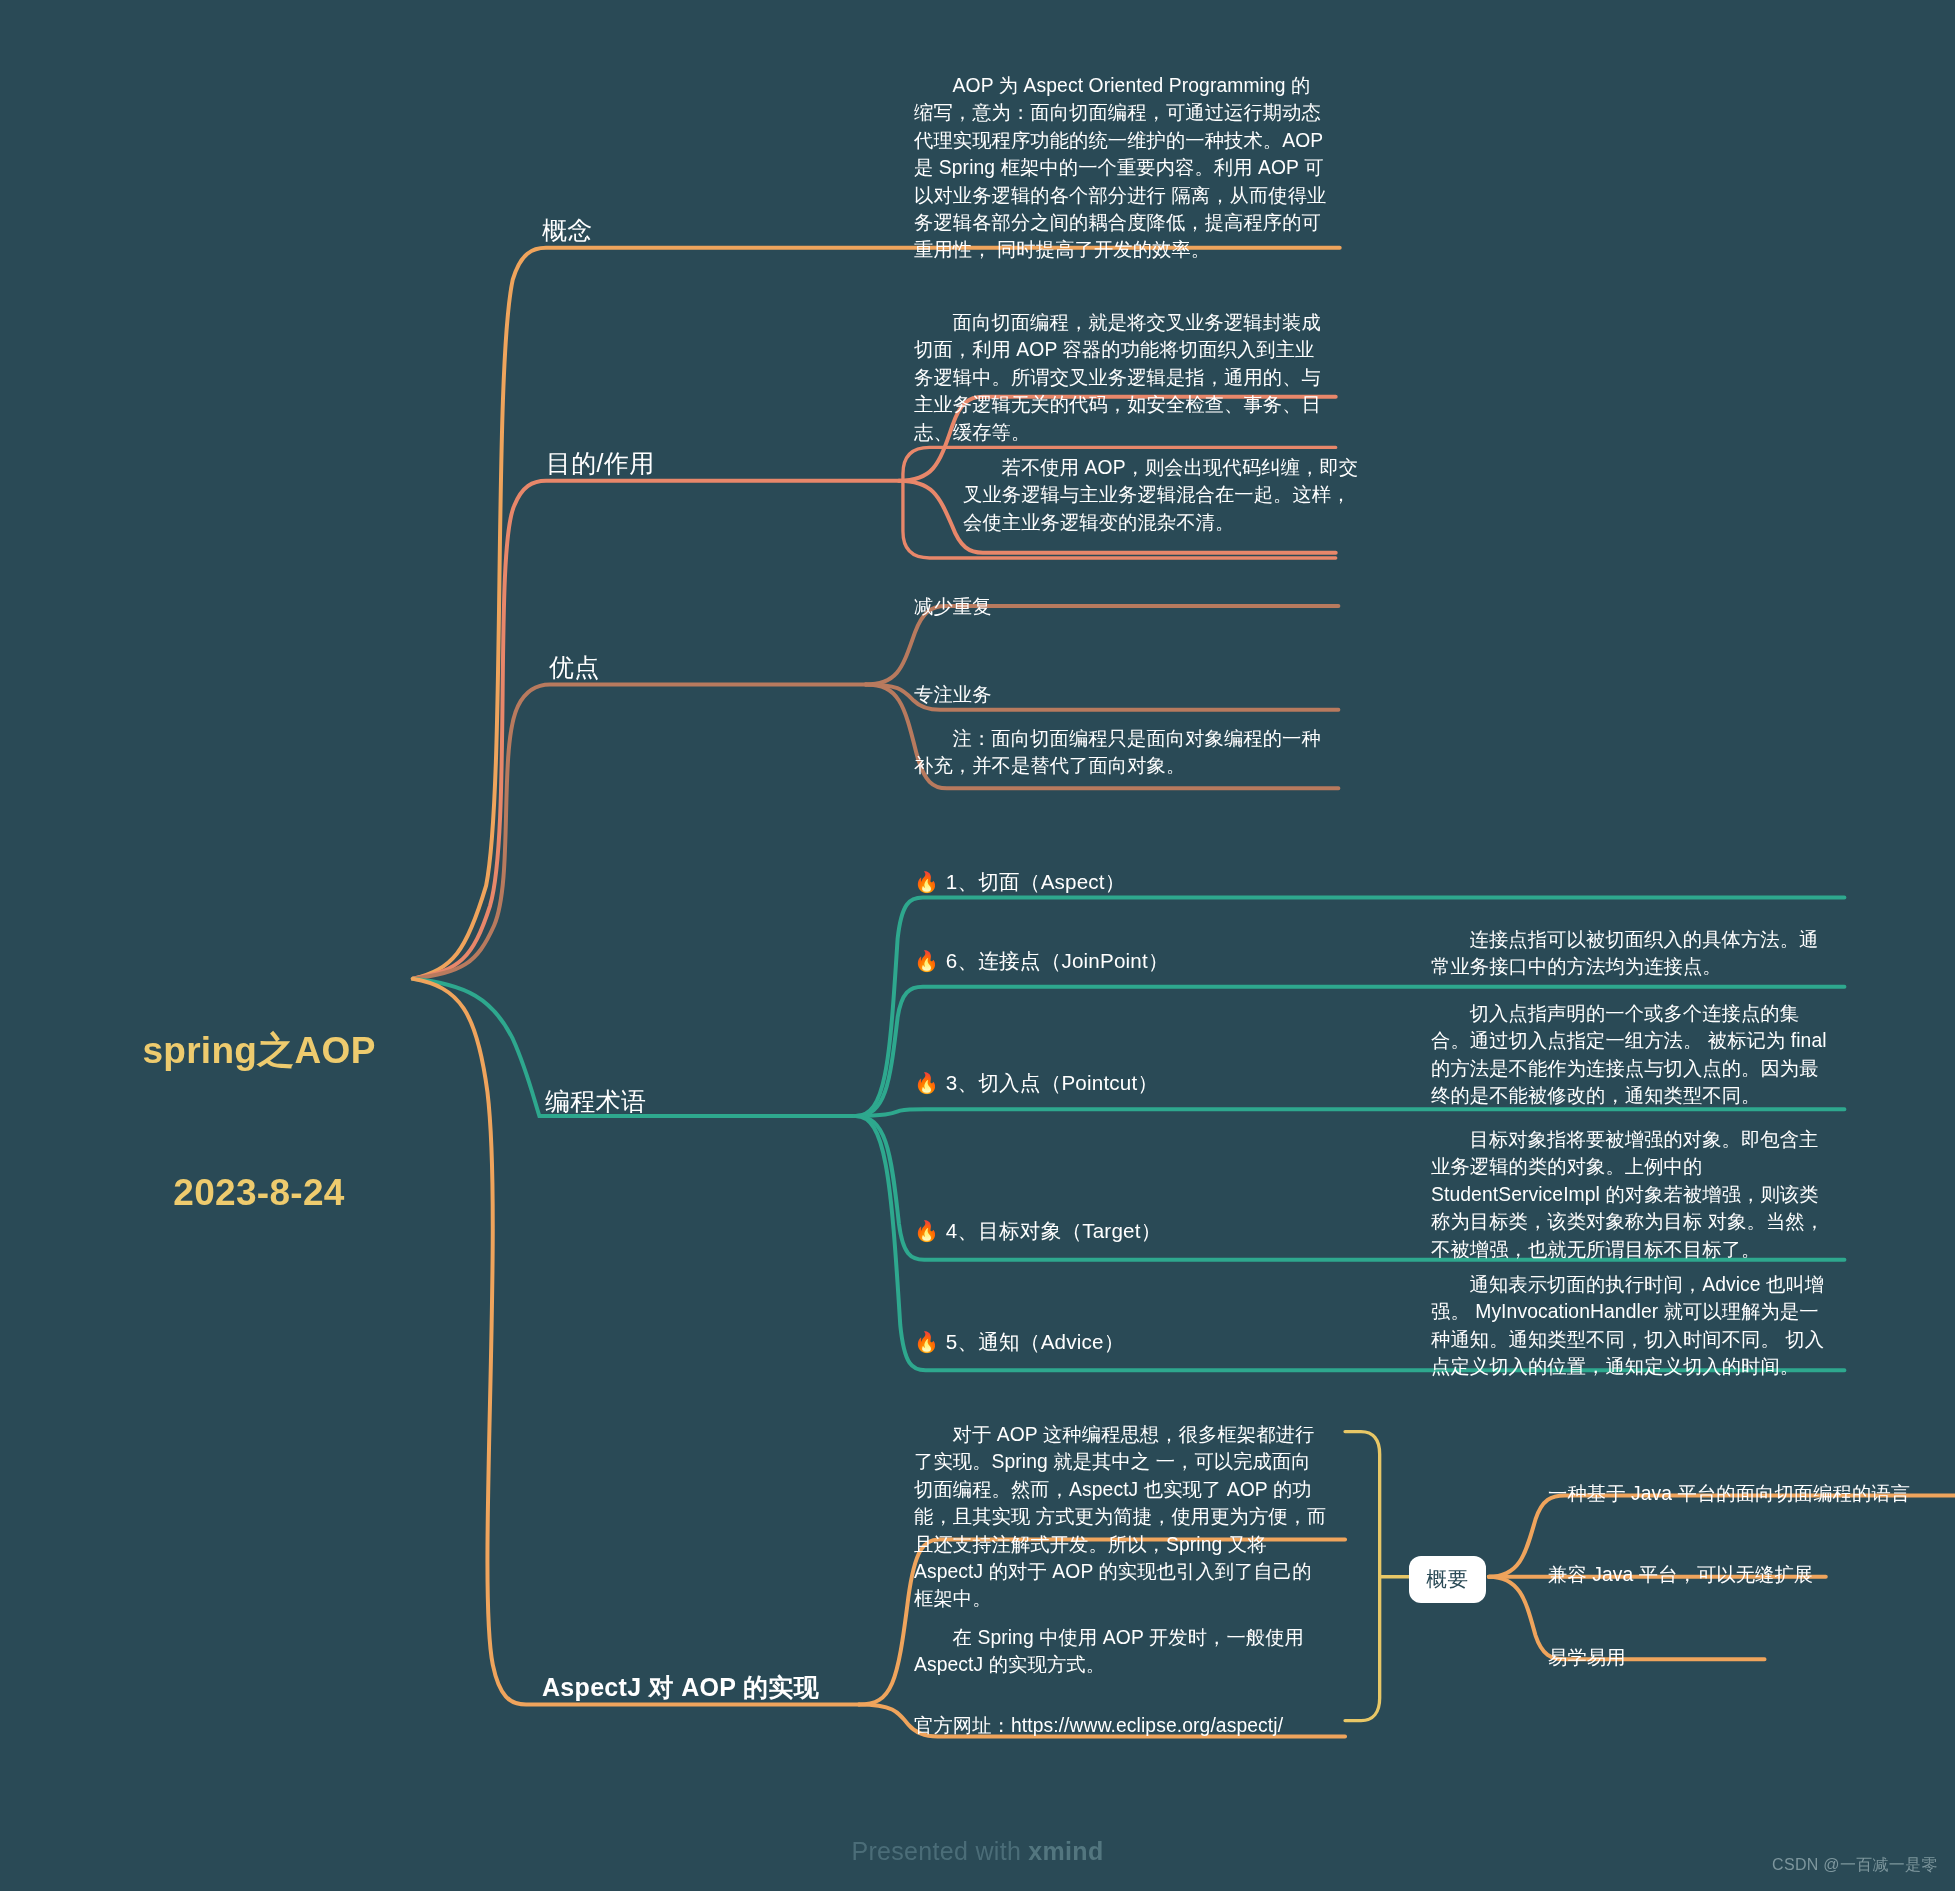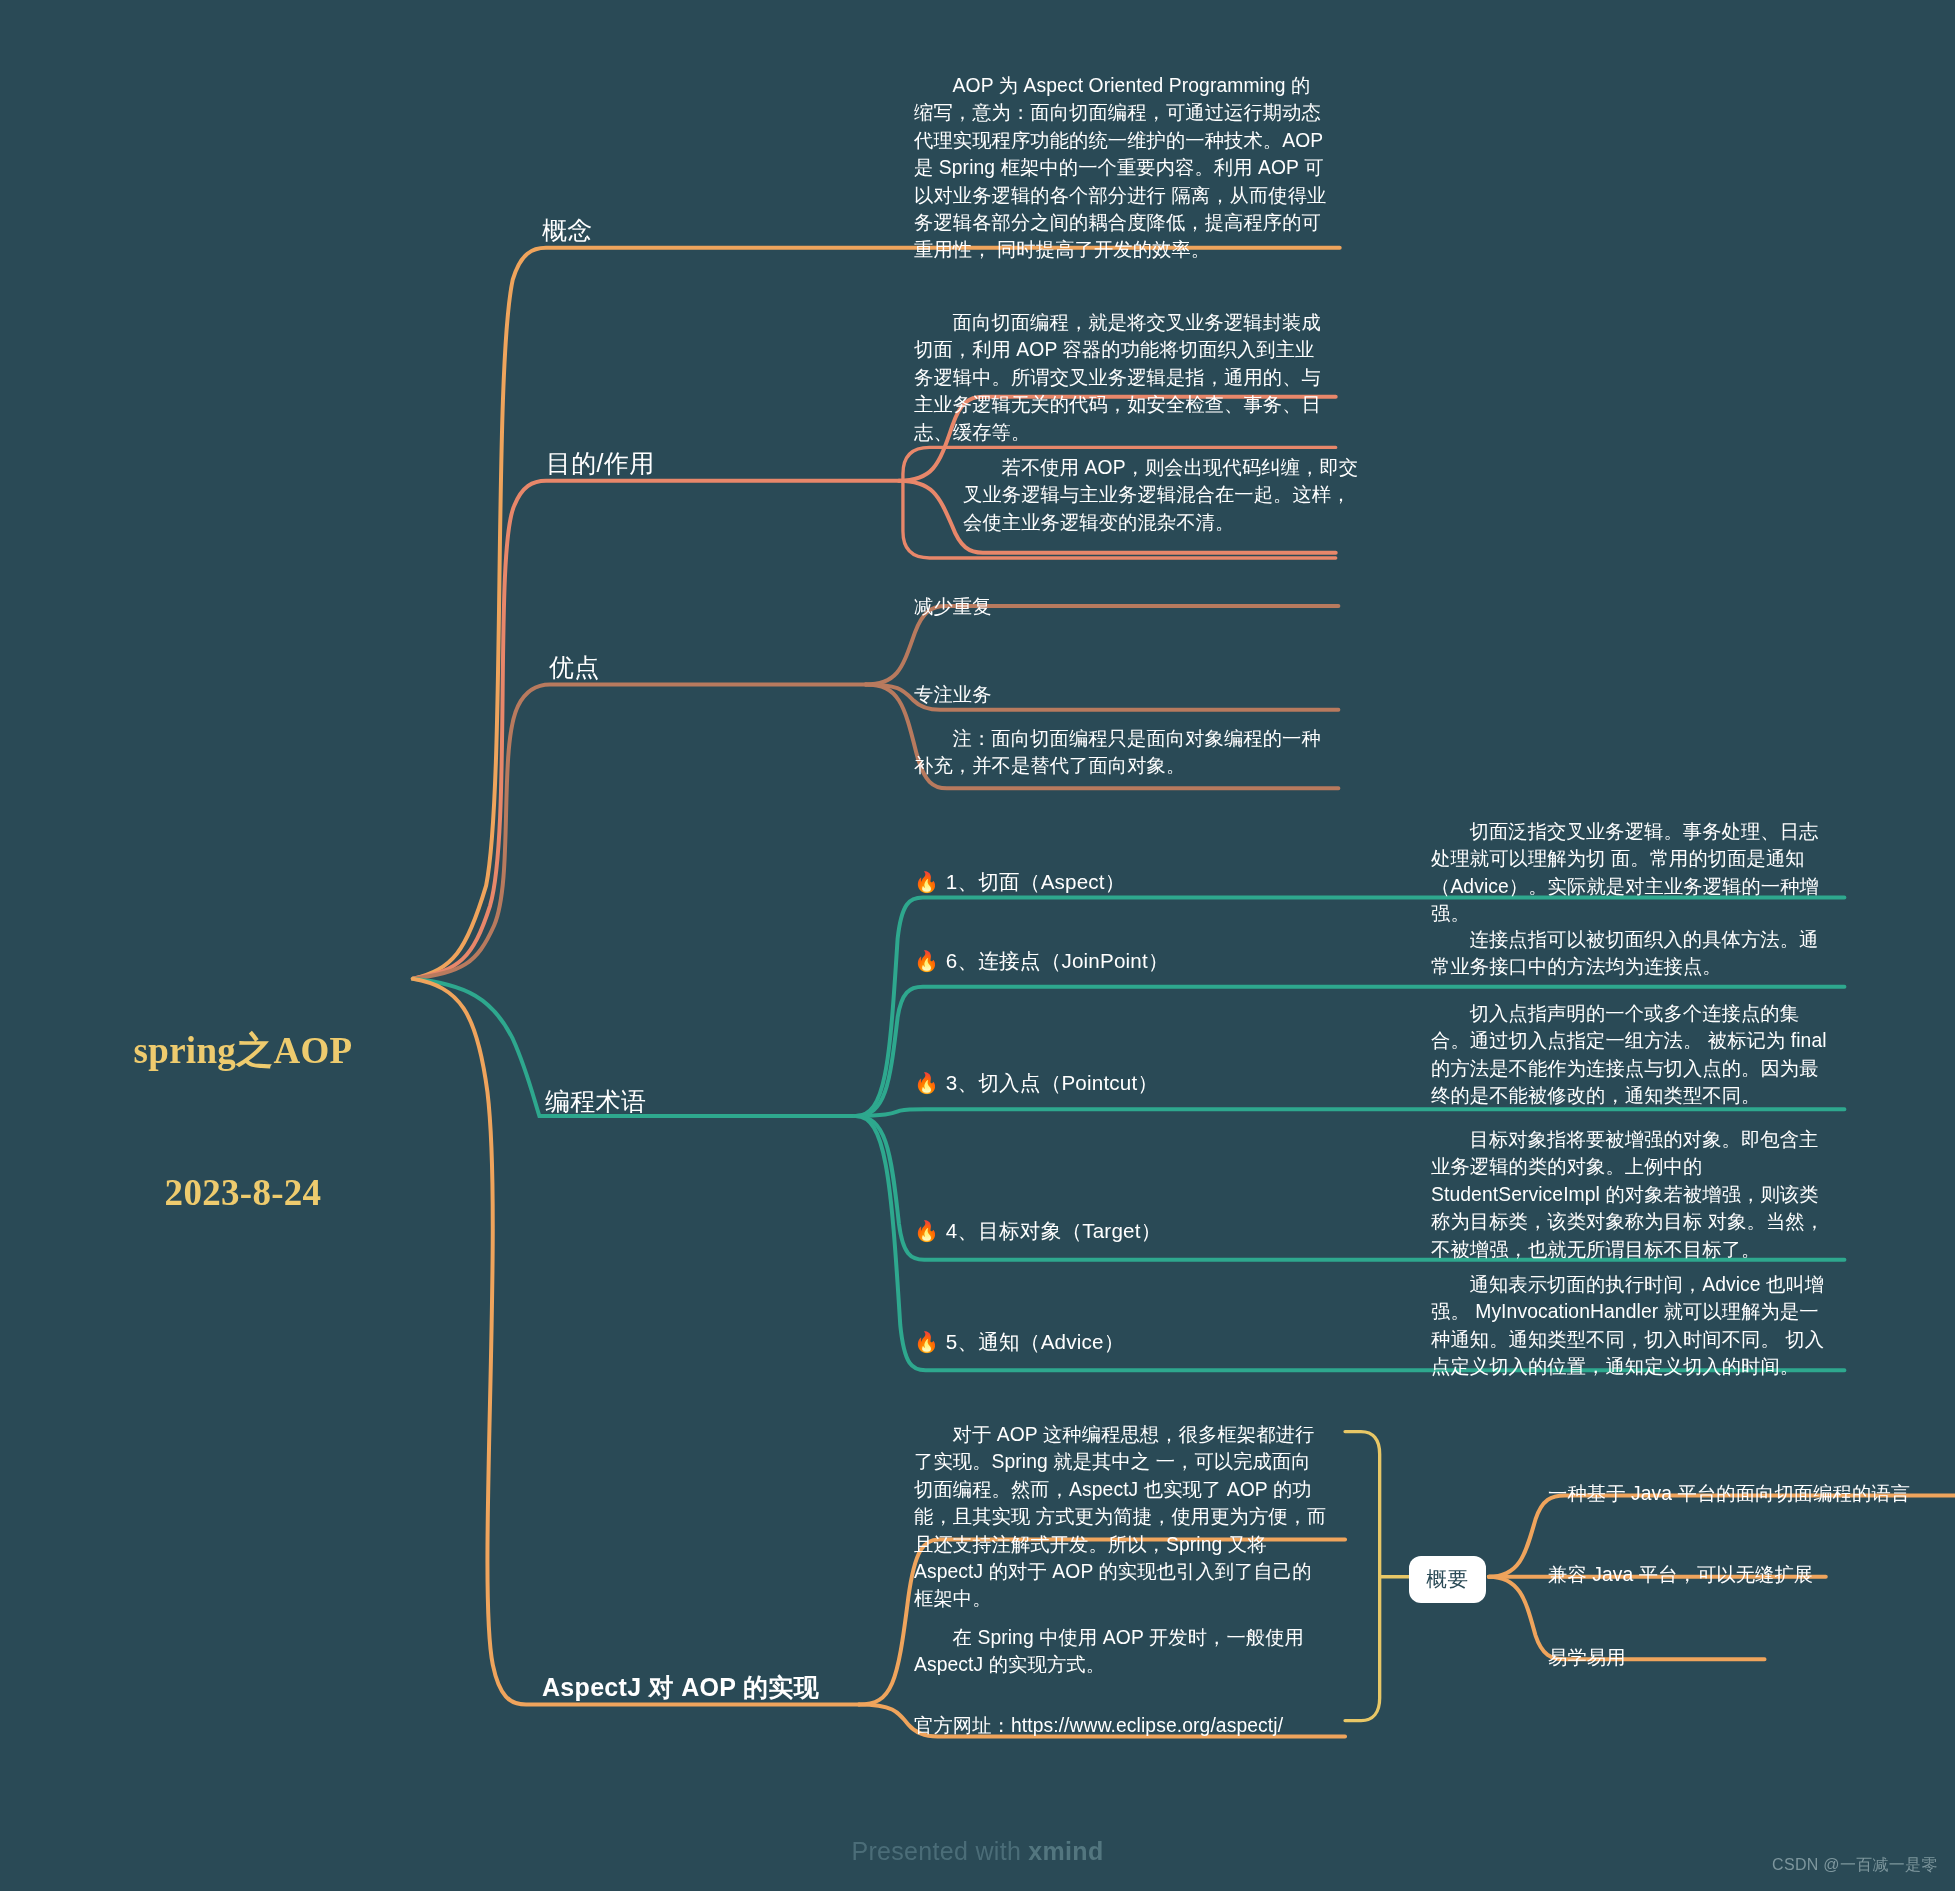--- a/index.html
+++ b/index.html
@@ -24,30 +24,29 @@
   }
   .node {
     position: absolute;
     color: #ffffff;
     line-height: 1.42;
     white-space: pre-wrap;
   }
 
   
   .root {
-    left: 100px;
+    left: 116px;
     top: 932px;
     width: 286px;
     text-align: center;
     color: #eecb6e;
     font-size: 37px;
     font-weight: 700;
     line-height: 1.28;
     letter-spacing: 0.3px;
-    font-family: Liberation Serif, serif;
   }
 
   
   .topic {
     font-size: 25px;
     color: #ffffff;
     font-weight: 400;
     letter-spacing: 0.3px;
   }
   .topic.bold { font-weight: 700; }
@@ -173,21 +172,20 @@
   <div class="node plain" style="left:914px; top:593px;">减少重复</div>
   <div class="node plain" style="left:914px; top:681px;">专注业务</div>
   <div class="node para" style="left:914px; top:725px; width:413px;">注：面向切面编程只是面向对象编程的一种补充，并不是替代了面向对象。</div>
 
   <div class="node topic" style="left:545px; top:1084px;">编程术语</div>
 
   <div class="node term" style="left:914px; top:867px;">
     <span class="flame">🔥</span>
     <span>1、切面（Aspect）</span>
   </div>
-  <div class="node para" style="left:1431px; top:818px; width:406px;">切面泛指交叉业务逻辑。事务处理、日志处理就可以理解为切 面。常用的切面是通知（Advice）。实际就是对主业务逻辑的一种增强。</div>
 
   <div class="node term" style="left:914px; top:946px;">
     <span class="flame">🔥</span>
     <span>6、连接点（JoinPoint）</span>
   </div>
   <div class="node para" style="left:1431px; top:926px; width:406px;">连接点指可以被切面织入的具体方法。通常业务接口中的方法均为连接点。</div>
 
   <div class="node term" style="left:914px; top:1068px;">
     <span class="flame">🔥</span>
     <span>3、切入点（Pointcut）</span>

